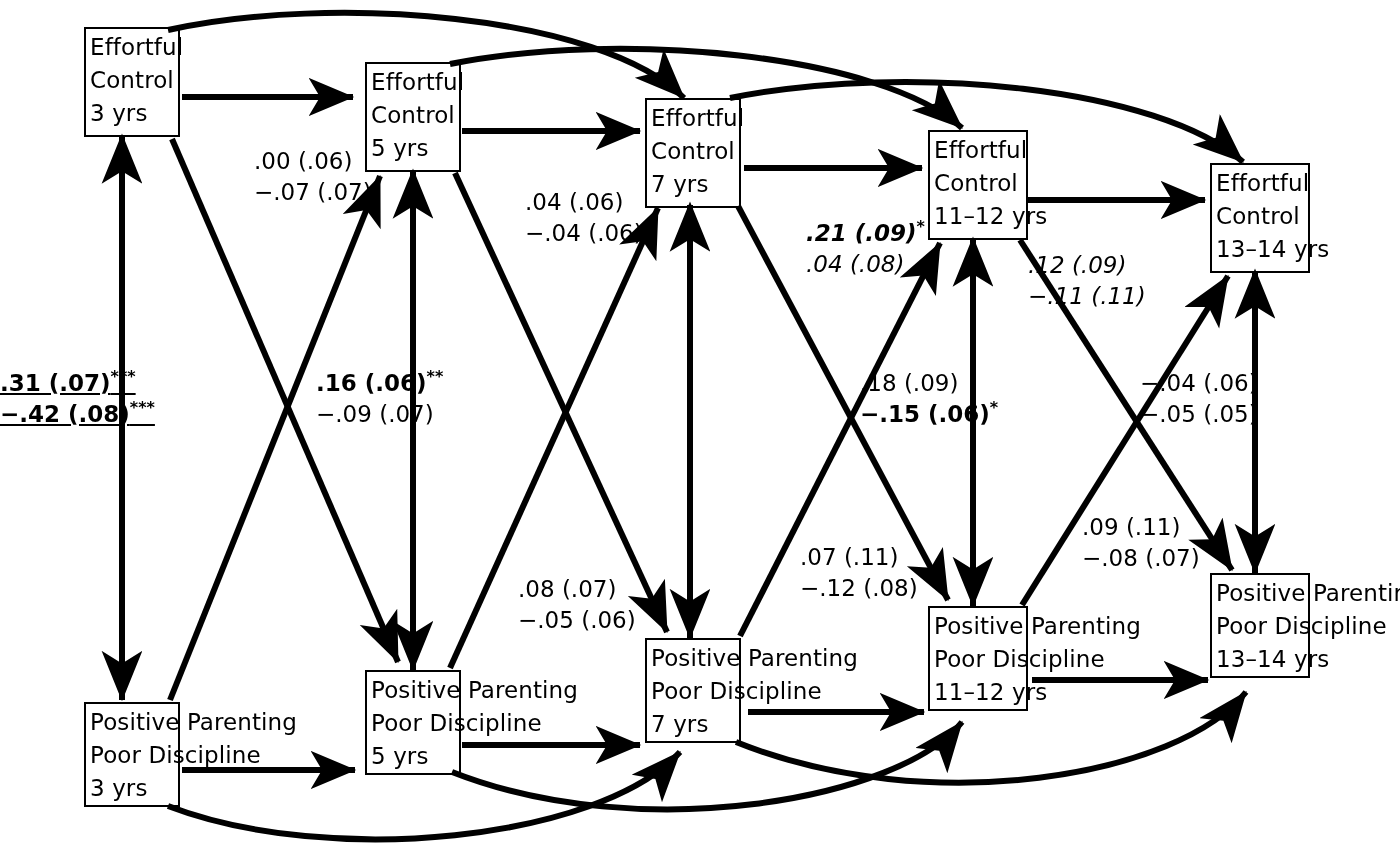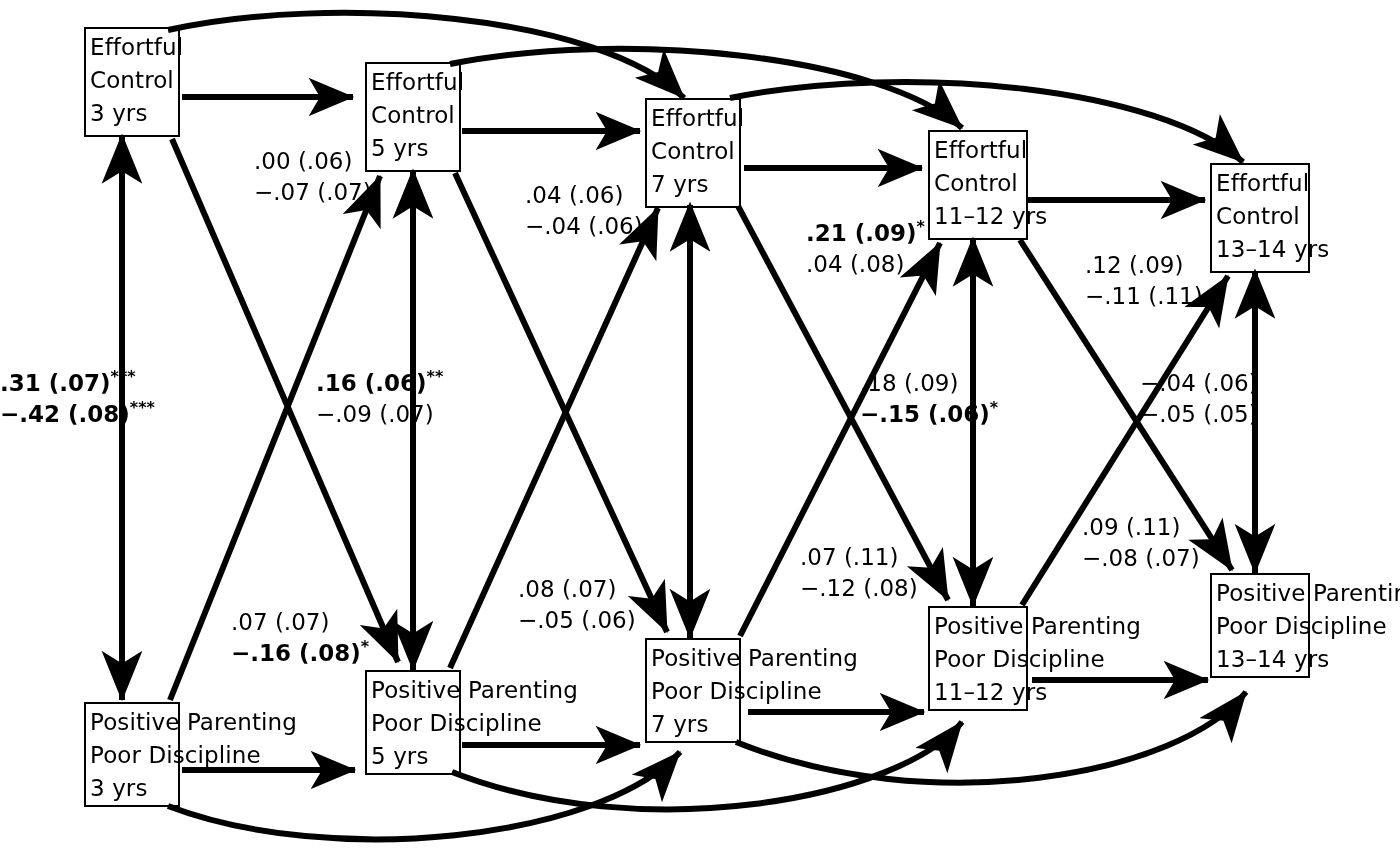--- a/index.html
+++ b/index.html
@@ -36,21 +36,21 @@
   }
   .coef .ln{display:block;}
   .coef .b{font-weight:bold;}
   .coef .star{
     font-size:16px;
     vertical-align:super;
     line-height:0;
     font-weight:bold;
   }
   .coef .ln.b .star{font-weight:bold;}
-  .ta-r{text-align:left;}
+  .ta-r{text-align:left;text-decoration:underline;}
 </style>
 </head>
 <body>
 
 <div id="root">
 
   <svg id="diagram" viewBox="0 0 1400 858">
     <defs>
       <marker id="arw" markerWidth="9" markerHeight="9" refX="7.4" refY="3.2" orient="auto" markerUnits="strokeWidth">
         <path d="M0,0 L7.6,3.2 L0,6.4 L1.9,3.2 Z" fill="#000"></path>
@@ -180,52 +180,48 @@
   <div class="coef" style="left:242px;top:146px;margin-left:12px;">
     <span class="ln"><span>.00 (.06)</span><span class="star"></span></span>
     <span class="ln"><span>−.07 (.07)</span><span class="star"></span></span>
   </div>
 
   <div class="coef" style="left:296px;top:368px;margin-left:20px;">
     <span class="ln b"><span>.16 (.06)</span><span class="star">**</span></span>
     <span class="ln"><span>−.09 (.07)</span><span class="star"></span></span>
   </div>
 
-  <div class="coef" style="left:231px;top:607px;">
-    <span class="ln"><span>.07 (.07)</span><span class="star"></span></span>
-    <span class="ln b"><span>−.16 (.08)</span><span class="star">*</span></span>
-  </div>
-
-  <div class="coef" style="left:525px;top:180px;">
+
+  <div class="coef" style="left:525px;top:187px;">
     <span class="ln"><span>.04 (.06)</span><span class="star"></span></span>
     <span class="ln"><span>−.04 (.06)</span><span class="star"></span></span>
   </div>
 
 
   <div class="coef" style="left:518px;top:574px;">
     <span class="ln"><span>.08 (.07)</span><span class="star"></span></span>
     <span class="ln"><span>−.05 (.06)</span><span class="star"></span></span>
   </div>
 
-  <div class="coef" style="left:806px;top:218px;">
+  <div class="coef" style="left:806px;top:218px;font-style:italic;">
     <span class="ln b"><span>.21 (.09)</span><span class="star">*</span></span>
     <span class="ln"><span>.04 (.08)</span><span class="star"></span></span>
   </div>
 
   <div class="coef" style="left:860px;top:368px;">
     <span class="ln"><span>.18 (.09)</span><span class="star"></span></span>
     <span class="ln b"><span>−.15 (.06)</span><span class="star">*</span></span>
   </div>
 
   <div class="coef" style="left:800px;top:542px;">
     <span class="ln"><span>.07 (.11)</span><span class="star"></span></span>
     <span class="ln"><span>−.12 (.08)</span><span class="star"></span></span>
   </div>
 
-  <div class="coef" style="left:1085px;top:250px;">
+  <div class="coef" style="left:1028px;top:250px;font-style:italic;">
     <span class="ln"><span>.12 (.09)</span><span class="star"></span></span>
     <span class="ln"><span>−.11 (.11)</span><span class="star"></span></span>
   </div>
 
   <div class="coef" style="left:1140px;top:368px;">
     <span class="ln"><span>−.04 (.06)</span><span class="star"></span></span>
     <span class="ln"><span>−.05 (.05)</span><span class="star"></span></span>
   </div>
 
   <div class="coef" style="left:1082px;top:512px;">

